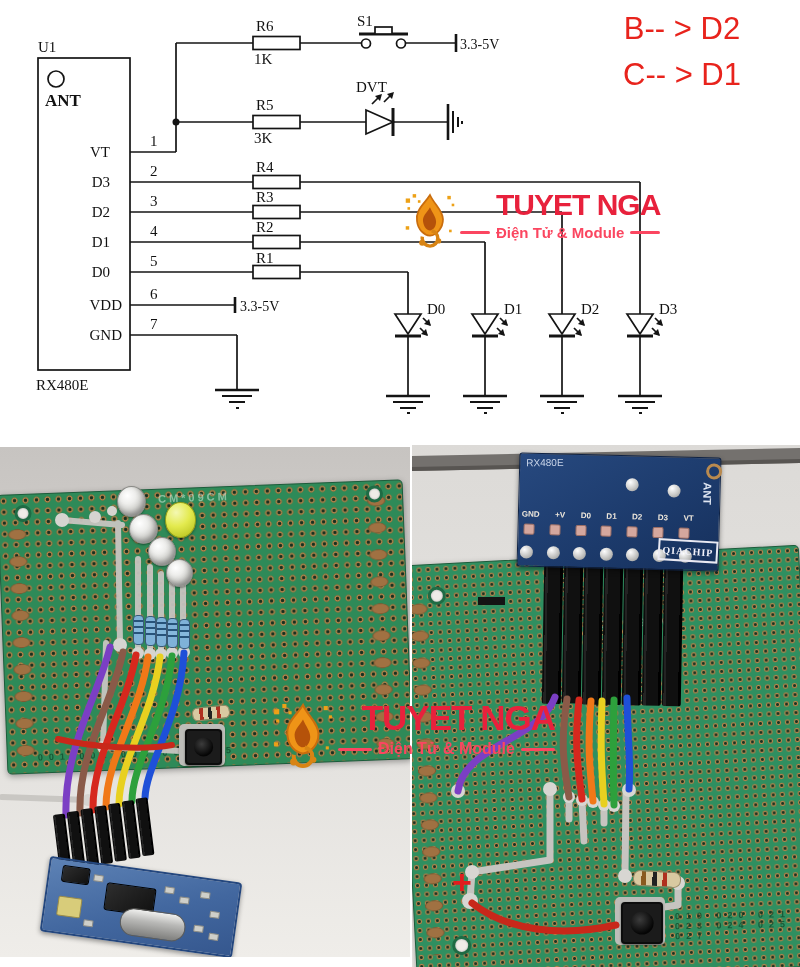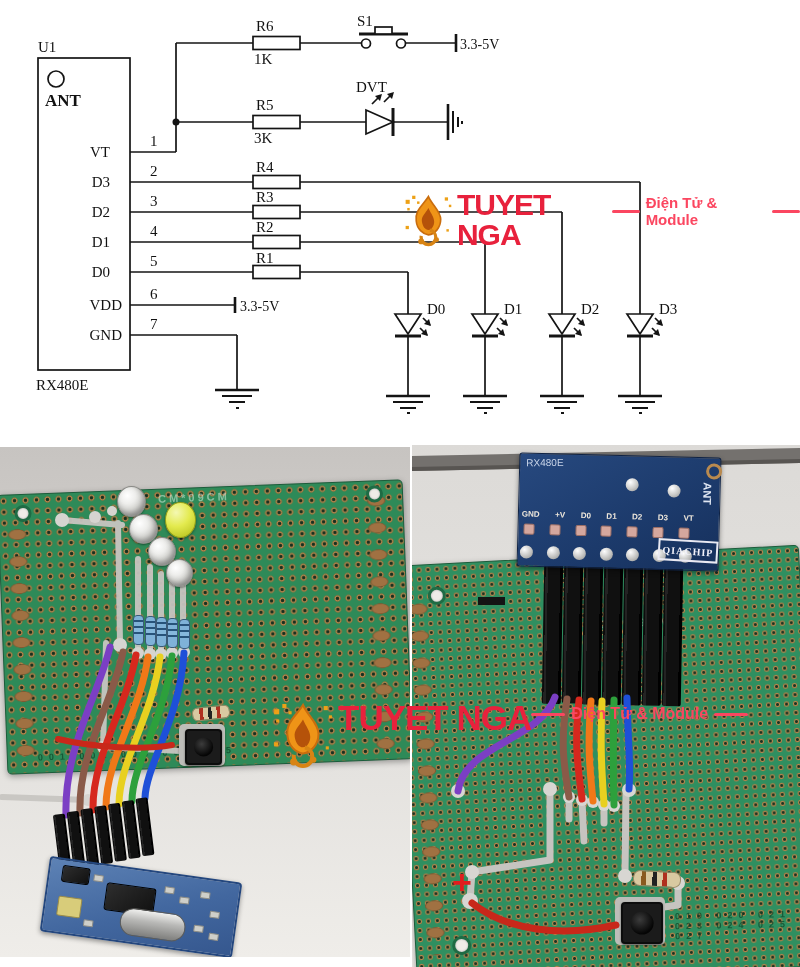--- a/index.html
+++ b/index.html
@@ -8,21 +8,21 @@
   .abs{position:absolute;}
 
   
   .schematic{left:0;top:0;width:800px;height:445px;background:#fff;}
   .schematic svg text{font-family:"Liberation Serif",serif;fill:#111;}
   .mapping{left:566px;top:6px;width:232px;text-align:center;color:#e8231c;
            font-size:31px;line-height:46px;font-weight:normal;letter-spacing:0px;}
 
   
   .brand{display:flex;align-items:flex-start;}
-  .brand .btxt{display:flex;flex-direction:row;align-items:flex-start;}
+  .brand .btxt{display:flex;flex-direction:column;align-items:flex-end;}
   .brand .bname{font-weight:bold;color:#e8213c;letter-spacing:-1px;line-height:1;}
   .brand .btag{display:flex;align-items:center;gap:6px;color:#fb4660;font-weight:bold;}
   .brand .dash{height:3px;background:#fb4660;border-radius:2px;}
 
   
   .photoL{left:0;top:447px;width:410px;height:510px;overflow:hidden;
           background:linear-gradient(180deg,#c7c4c1 0%,#d2cfcc 28%,#e2e0dd 55%,#efede9 100%);}
   .photoR{left:412px;top:445px;width:388px;height:522px;overflow:hidden;
           background:linear-gradient(180deg,#dcdad7 0%,#e3e1de 40%,#eceae6 100%);}
 
@@ -241,20 +241,22 @@
       <text x="356" y="92" font-size="15">DVT</text>
 
       <text x="427" y="314" font-size="15">D0</text>
       <text x="504" y="314" font-size="15">D1</text>
       <text x="581" y="314" font-size="15">D2</text>
       <text x="659" y="314" font-size="15">D3</text>
     </svg>
 
     
     <div class="abs mapping">
+      <div>B-- &gt; D2</div>
+      <div>C-- &gt; D1</div>
     </div>
 
     
     <div class="abs brand" style="left:404px;top:190px;">
       <svg width="52" height="62" viewBox="0 0 60 64">
         <g fill="#eda117">
           <rect x="2" y="6" width="5" height="5"></rect>
             <rect x="10" y="1" width="4" height="4"></rect>
           <rect x="16" y="8" width="3" height="3"></rect>
             <rect x="4" y="16" width="3" height="3"></rect>

